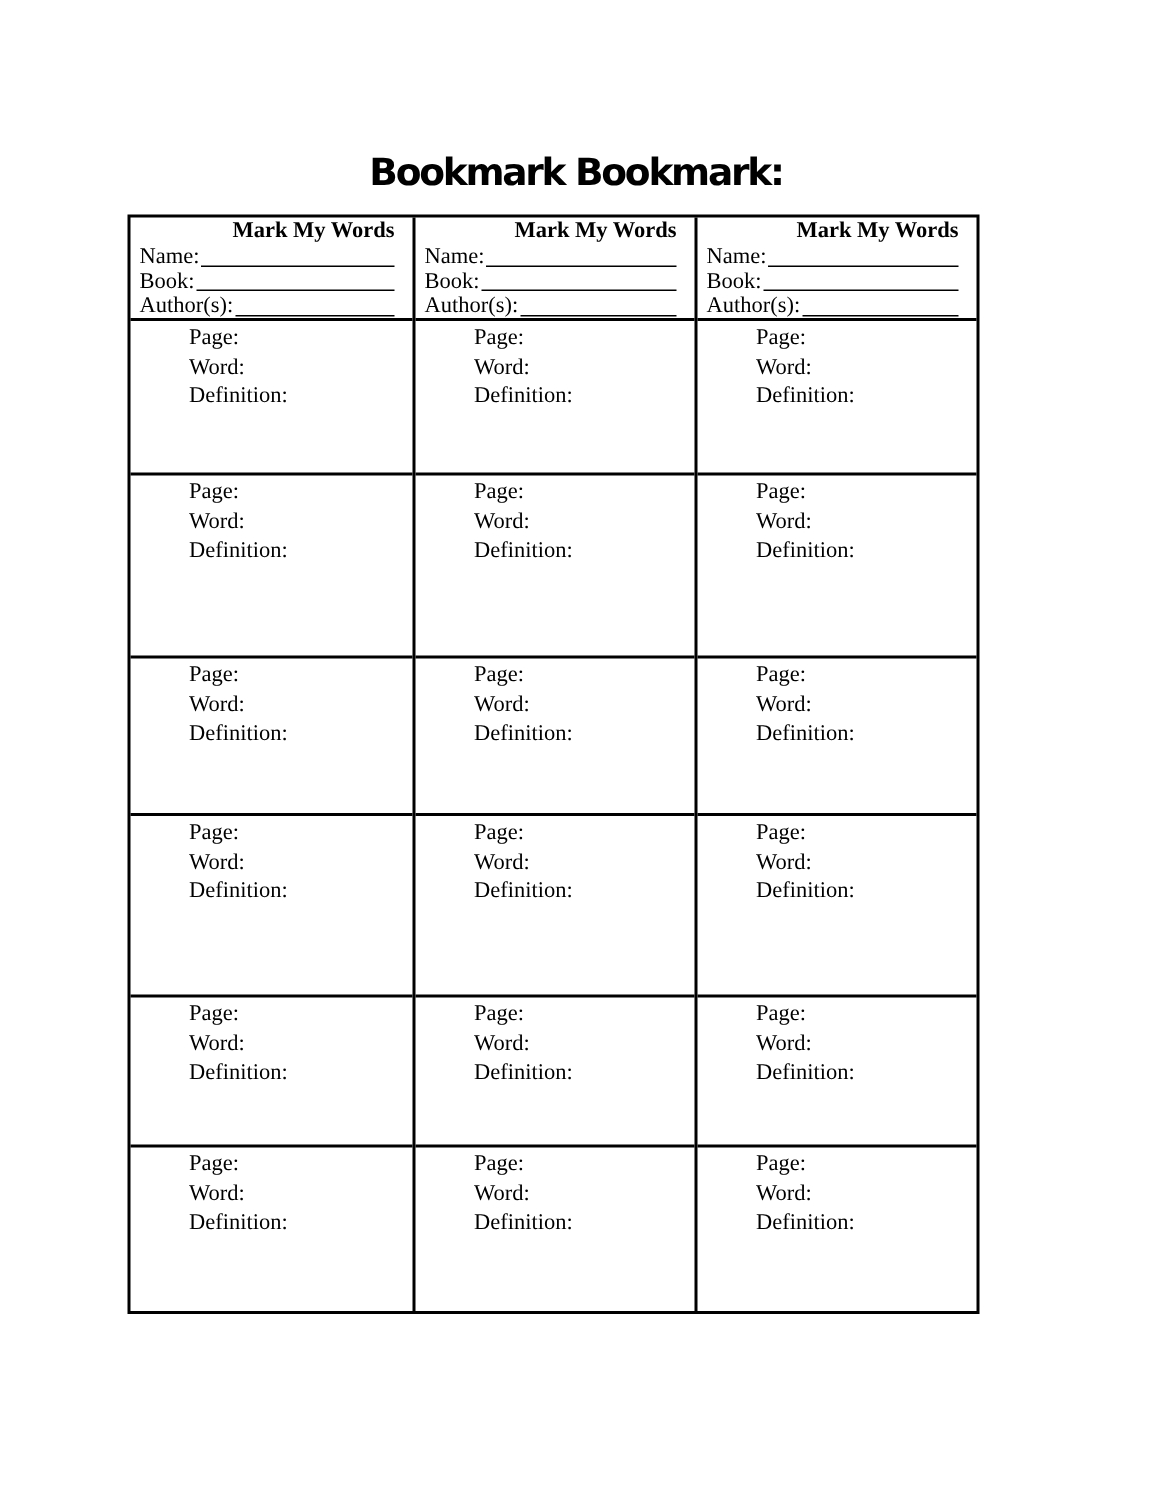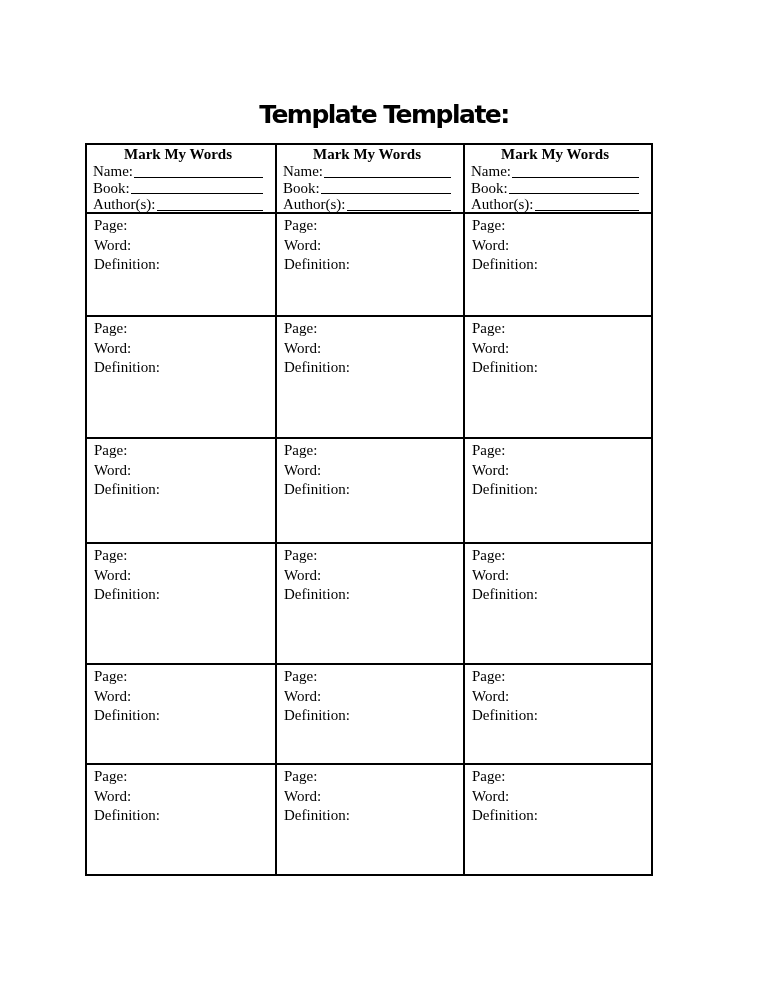--- a/index.html
+++ b/index.html
@@ -46,21 +46,21 @@
   .bm-col + .bm-col {
     border-left: 2px solid #000000;
   }
   .bm-hdr {
     box-sizing: border-box;
     height: 67px;
     padding: 1px 12px 0 6px;
     overflow: hidden;
   }
   .bm-hdr-title {
-    text-align: center;
+    text-align: right;
     font-weight: bold;
     font-size: 15px;
     line-height: 17px;
     padding-right: -6px;
   }
   .fld {
     display: flex;
     align-items: flex-end;
     height: 16.5px;
     font-size: 15px;
@@ -75,32 +75,32 @@
     min-width: 10px;
   }
   .cell {
     box-sizing: border-box;
     border-top: 2px solid #000000;
     padding: 2px 4px 0 7px;
     font-size: 15px;
     line-height: 19.5px;
     overflow: hidden;
   }
-  .cell .entry-label { white-space: nowrap; }
+  .cell .entry-label { white-space: nowrap; margin-left: 32px; }
   .r1 { height: 103px; }
   .r2 { height: 122px; }
   .r3 { height: 105px; }
   .r4 { height: 121px; }
   .r5 { height: 100px; }
   .r6 { flex: 1; }
 </style>
 </head>
 <body>
 
-<h1 class="doc-title">Template Template:</h1>
+<h1 class="doc-title">Bookmark Bookmark:</h1>
 
 <div class="bookmark-table">
 
   <section class="bm-col">
     <div class="bm-hdr">
       <div class="bm-hdr-title">Mark My Words</div>
       <div class="fld">
         <span>Name:</span>
         <span class="fld-line"></span>
       </div>

